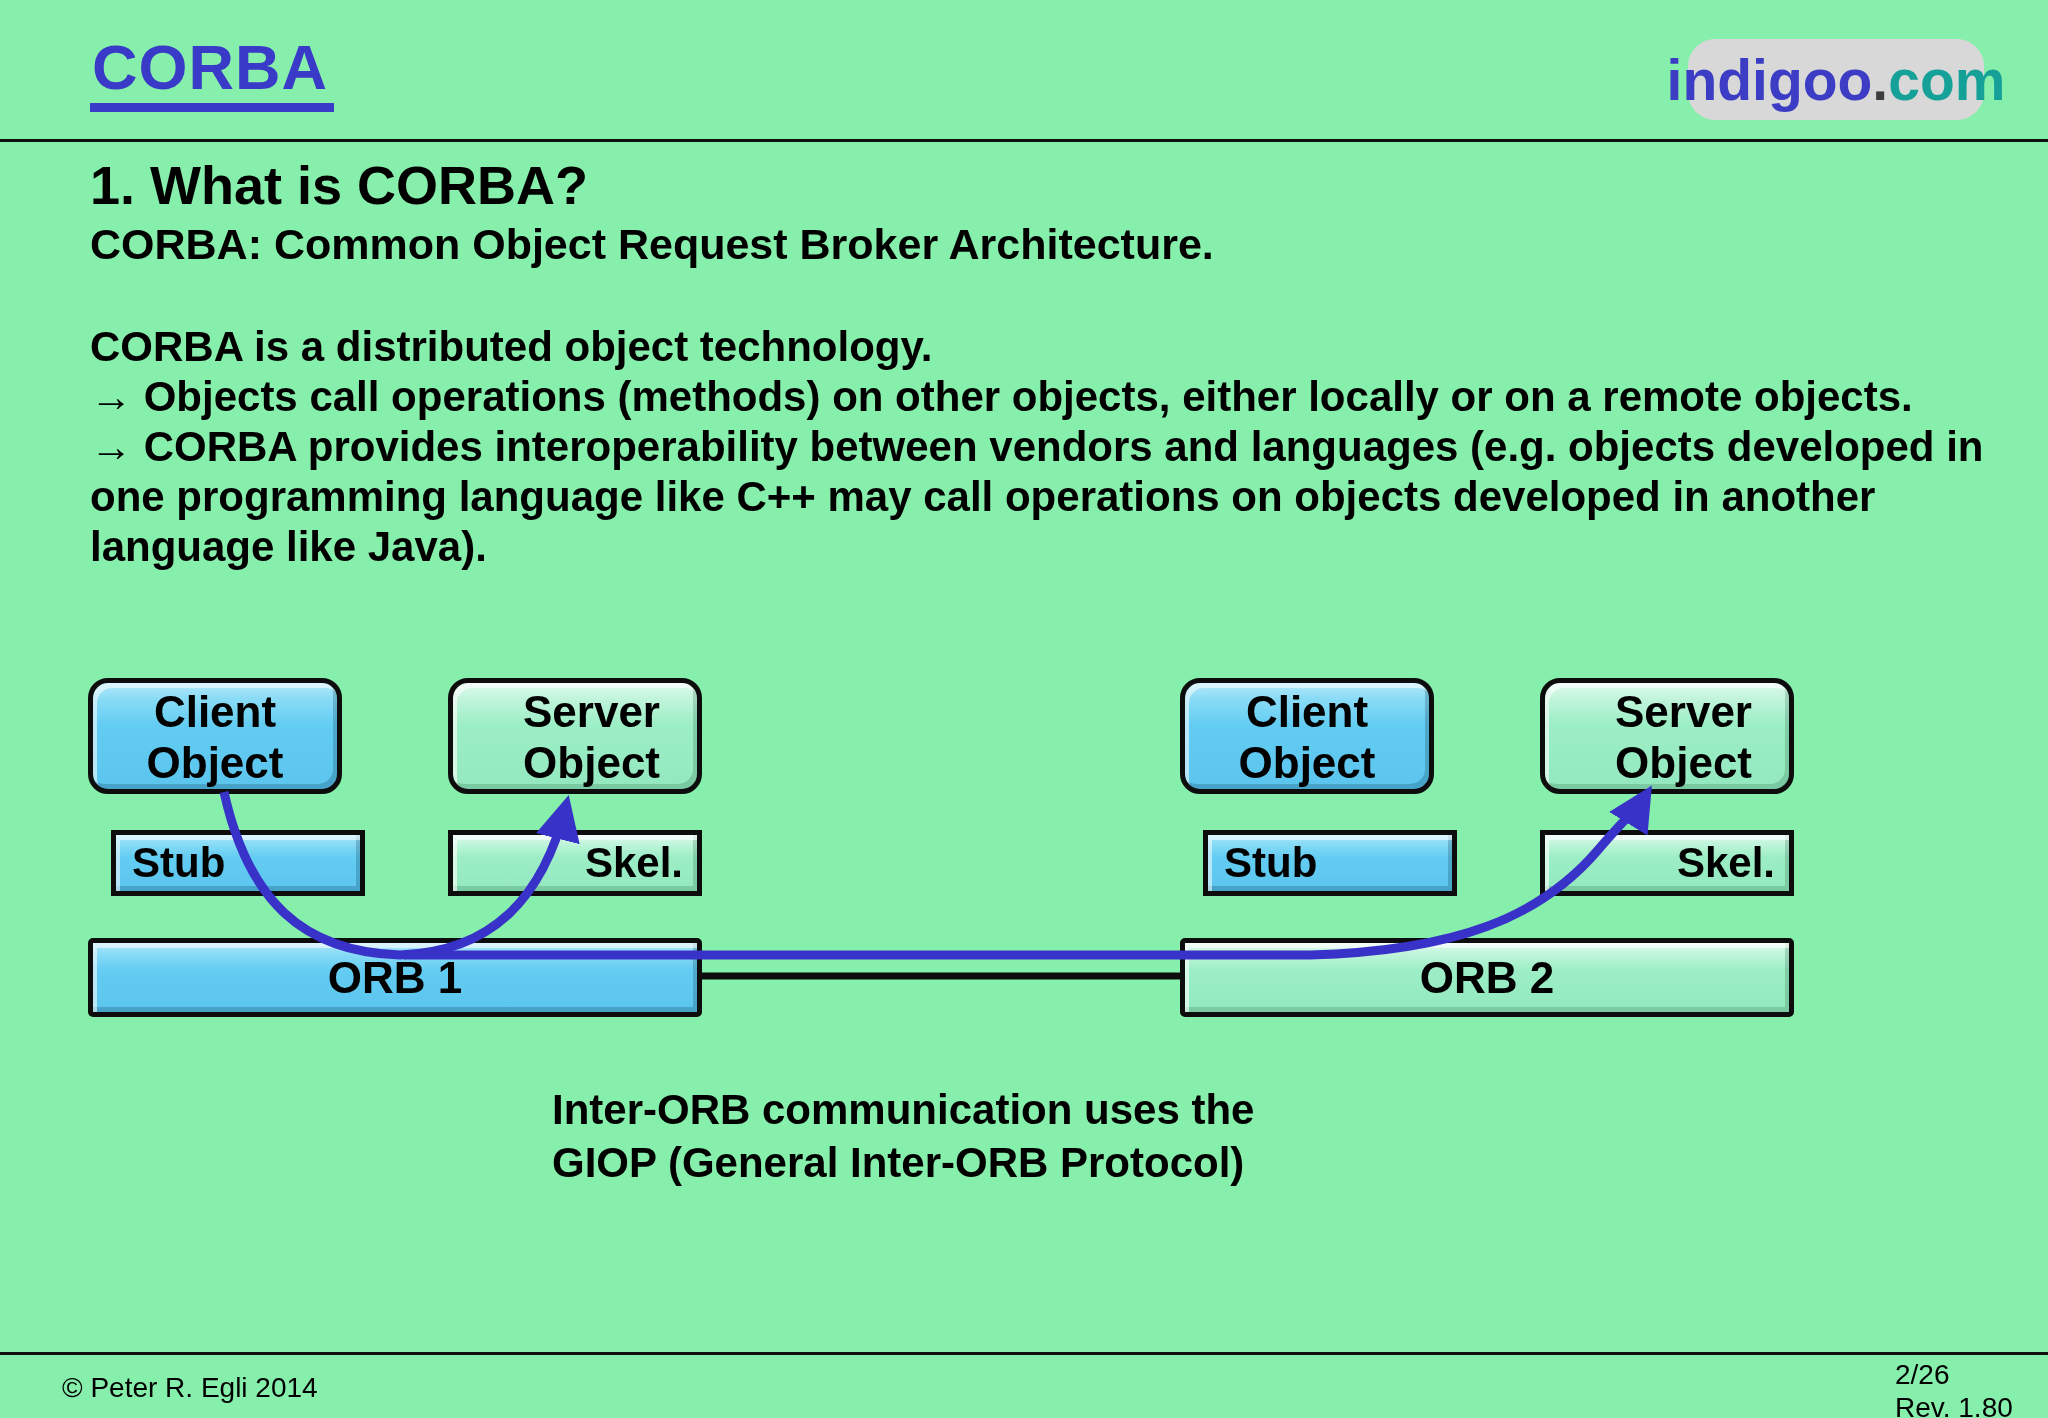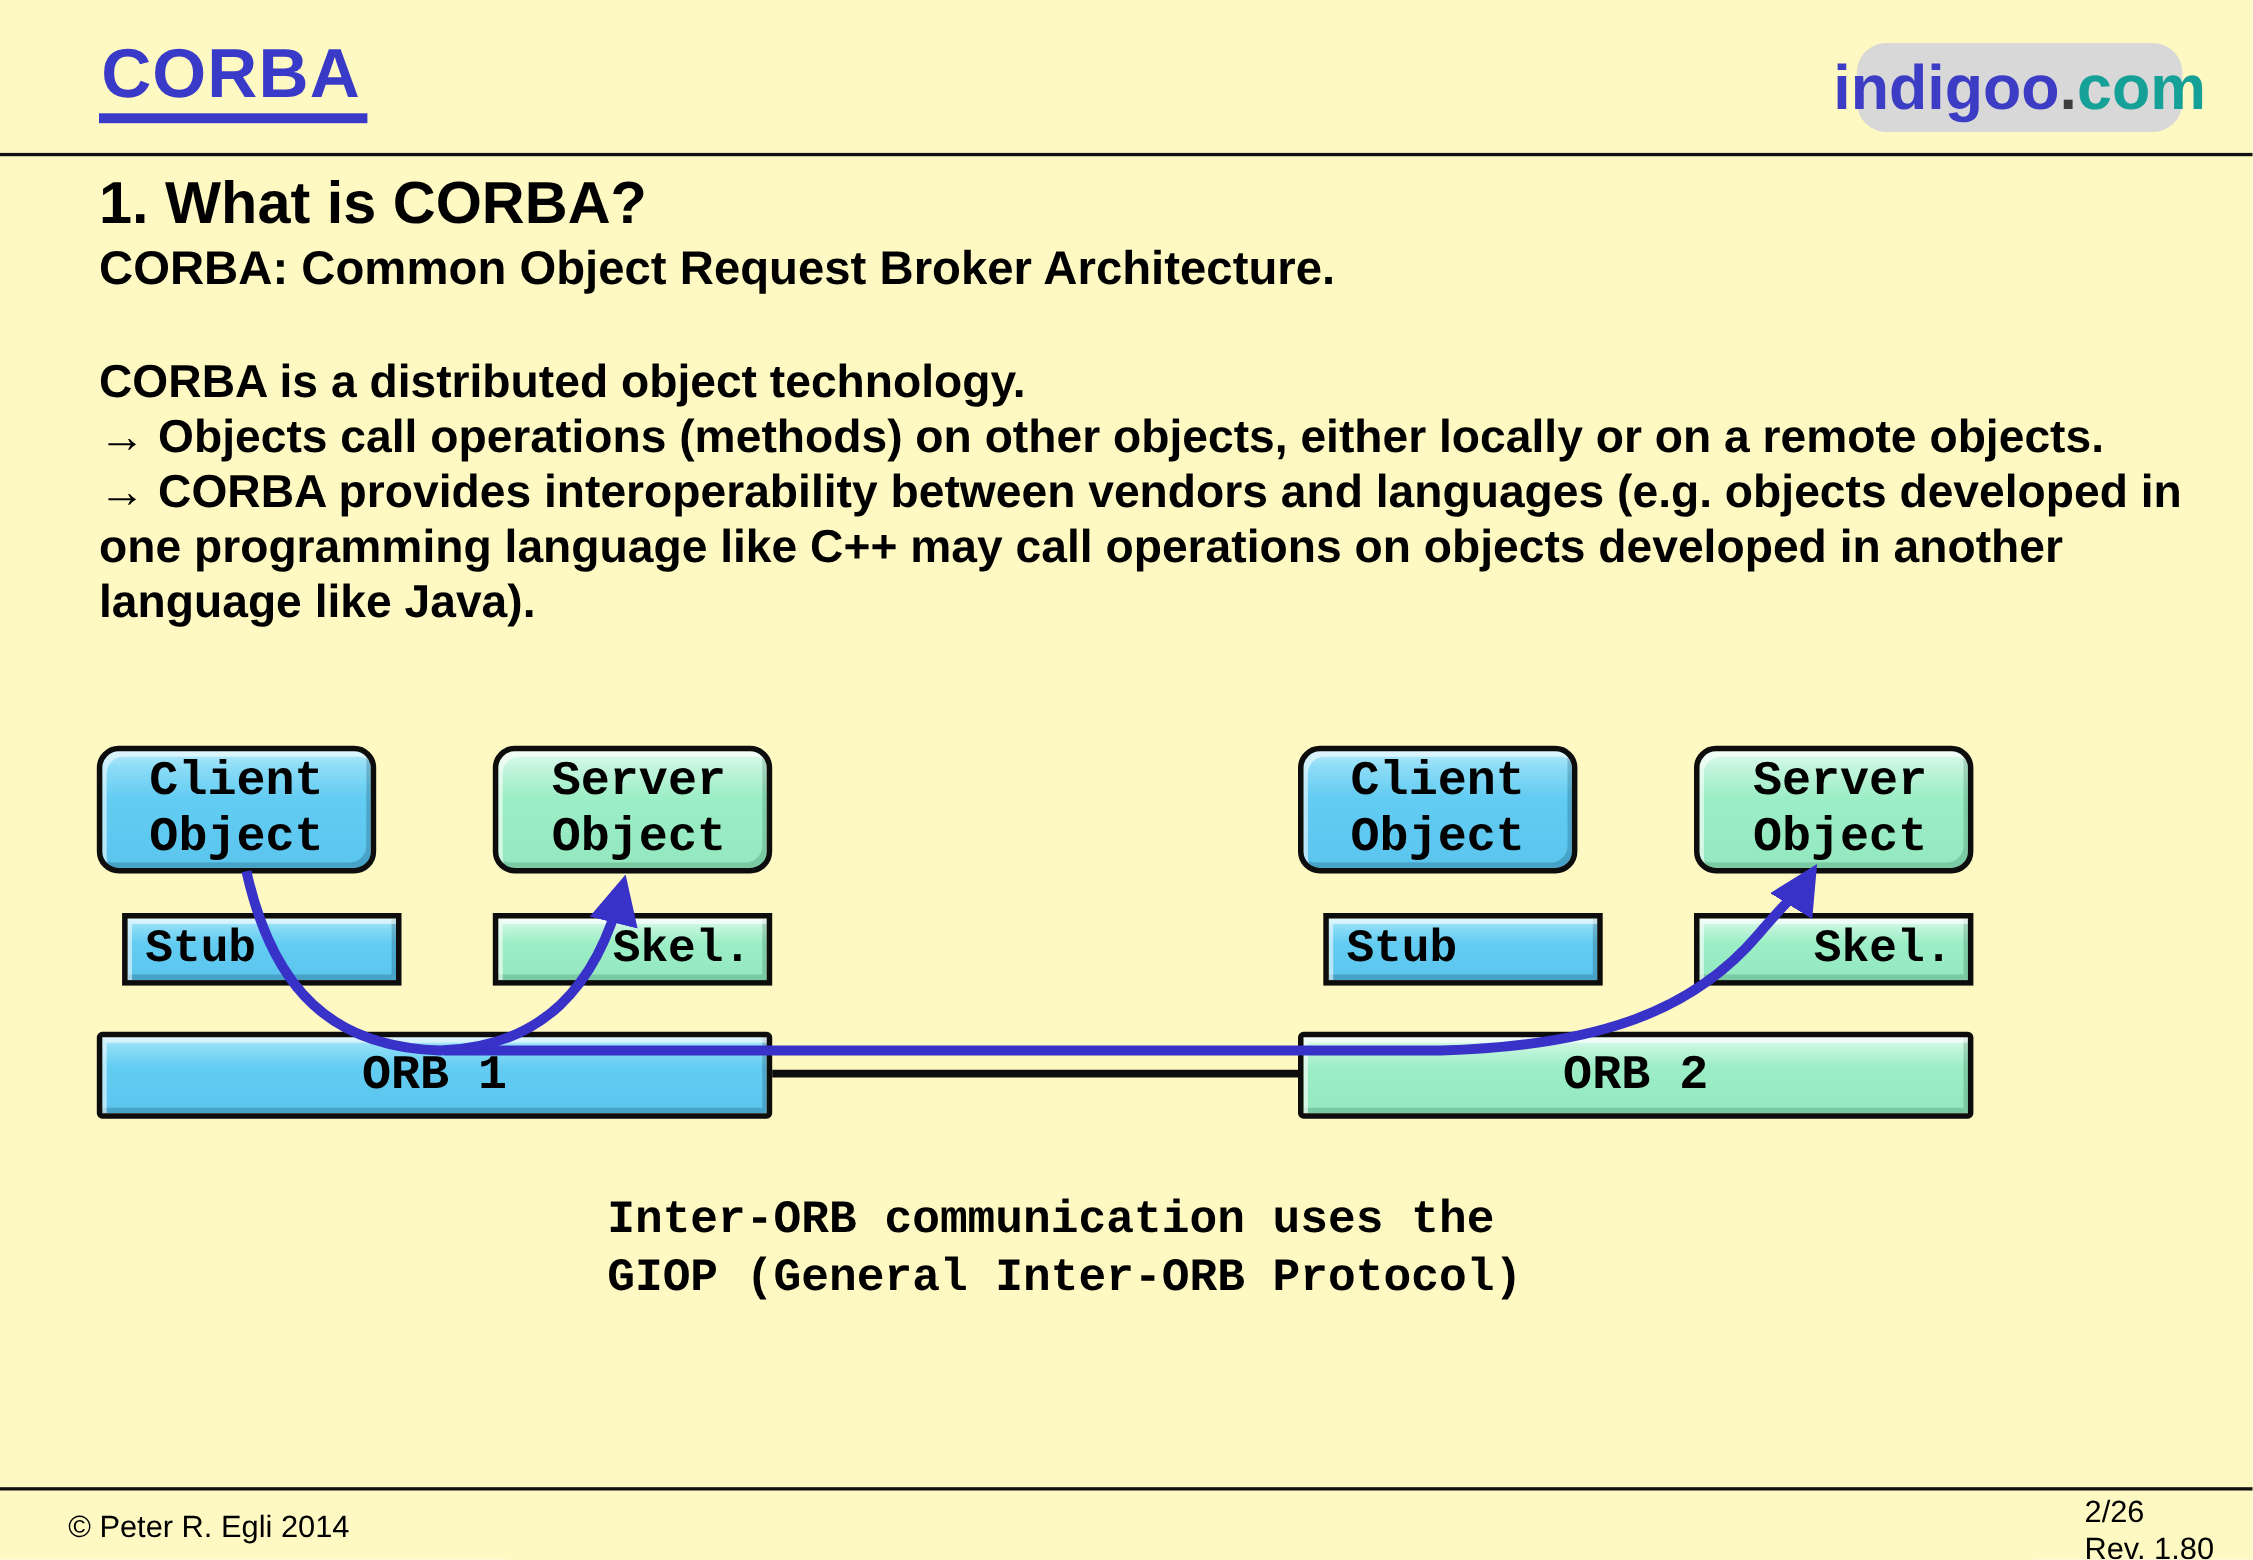--- a/index.html
+++ b/index.html
@@ -1,19 +1,19 @@
 <!DOCTYPE html>
 <html><head>
 <meta charset="utf-8">
 <style>
   html,body{margin:0;padding:0;background:#ffffff;}
   .slide{
     position:relative;
     width:2048px;height:1418px;
-    background:#fef9c3;
+    background:#86efac;
     font-family:"Liberation Sans","DejaVu Sans",sans-serif;
     color:#000;
     overflow:hidden;
   }
   
   .title{
     position:absolute;left:90px;top:34px;
     font-size:63px;font-weight:bold;color:#3a3ac8;
     border-bottom:9px solid #3a3ac8;
     padding:0 6px 3px 2px;line-height:1.05;
@@ -30,21 +30,21 @@
   .logo .dot{color:#3d3d3d;}
   .logo .p2{color:#16a198;}
   .rule-top{position:absolute;left:0;top:139px;width:2048px;height:3px;background:#111;}
   .rule-bottom{position:absolute;left:0;top:1352px;width:2048px;height:3px;background:#111;}
   
   .heading{position:absolute;left:90px;top:154px;font-size:54px;font-weight:bold;white-space:nowrap;}
   .subtitle{position:absolute;left:90px;top:220px;font-size:43px;font-weight:bold;white-space:nowrap;}
   .para{position:absolute;left:90px;top:322px;font-size:42px;font-weight:bold;line-height:50px;}
   .para div{white-space:nowrap;}
   
-  .diagram{position:absolute;left:0;top:0;width:1644px;height:1418px;font-family:Liberation Mono, monospace;}
+  .diagram{position:absolute;left:0;top:0;width:1644px;height:1418px;}
   .dbox{
     position:absolute;box-sizing:border-box;
     border:5px solid #0d0d0d;
     display:flex;align-items:center;justify-content:center;
     text-align:center;font-weight:bold;color:#000;
   }
   .blue{
     background:linear-gradient(180deg,#b5e9fb 0%,#8bdcf6 14%,#63ccf2 40%,#5cc5ee 100%);
     box-shadow:inset 4px 5px 0 rgba(255,255,255,.55), inset -4px -5px 0 rgba(0,40,70,.22);
   }

